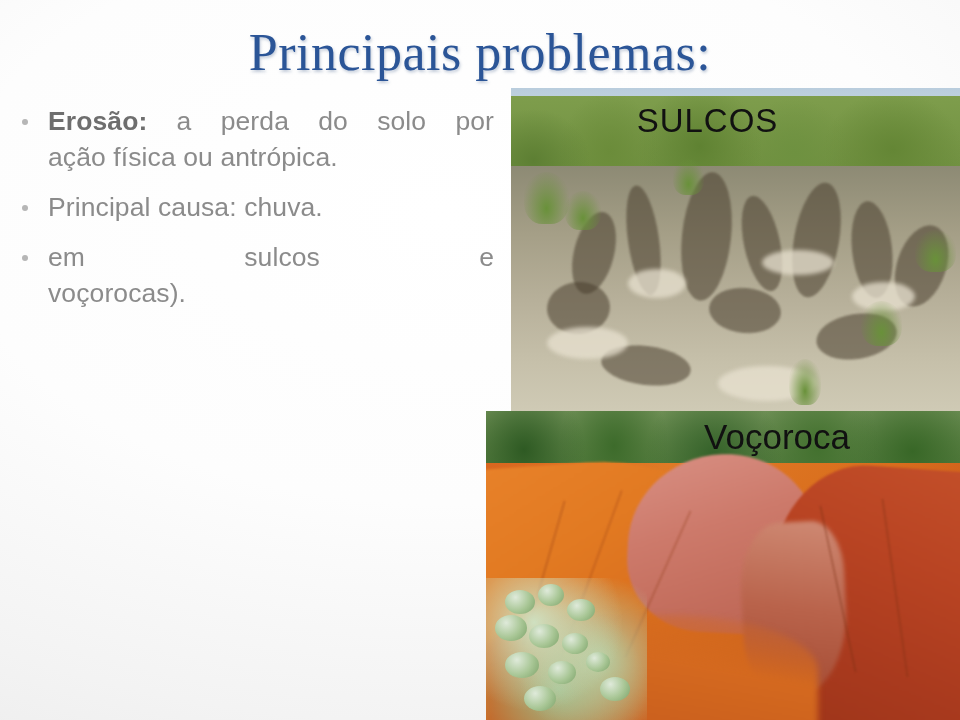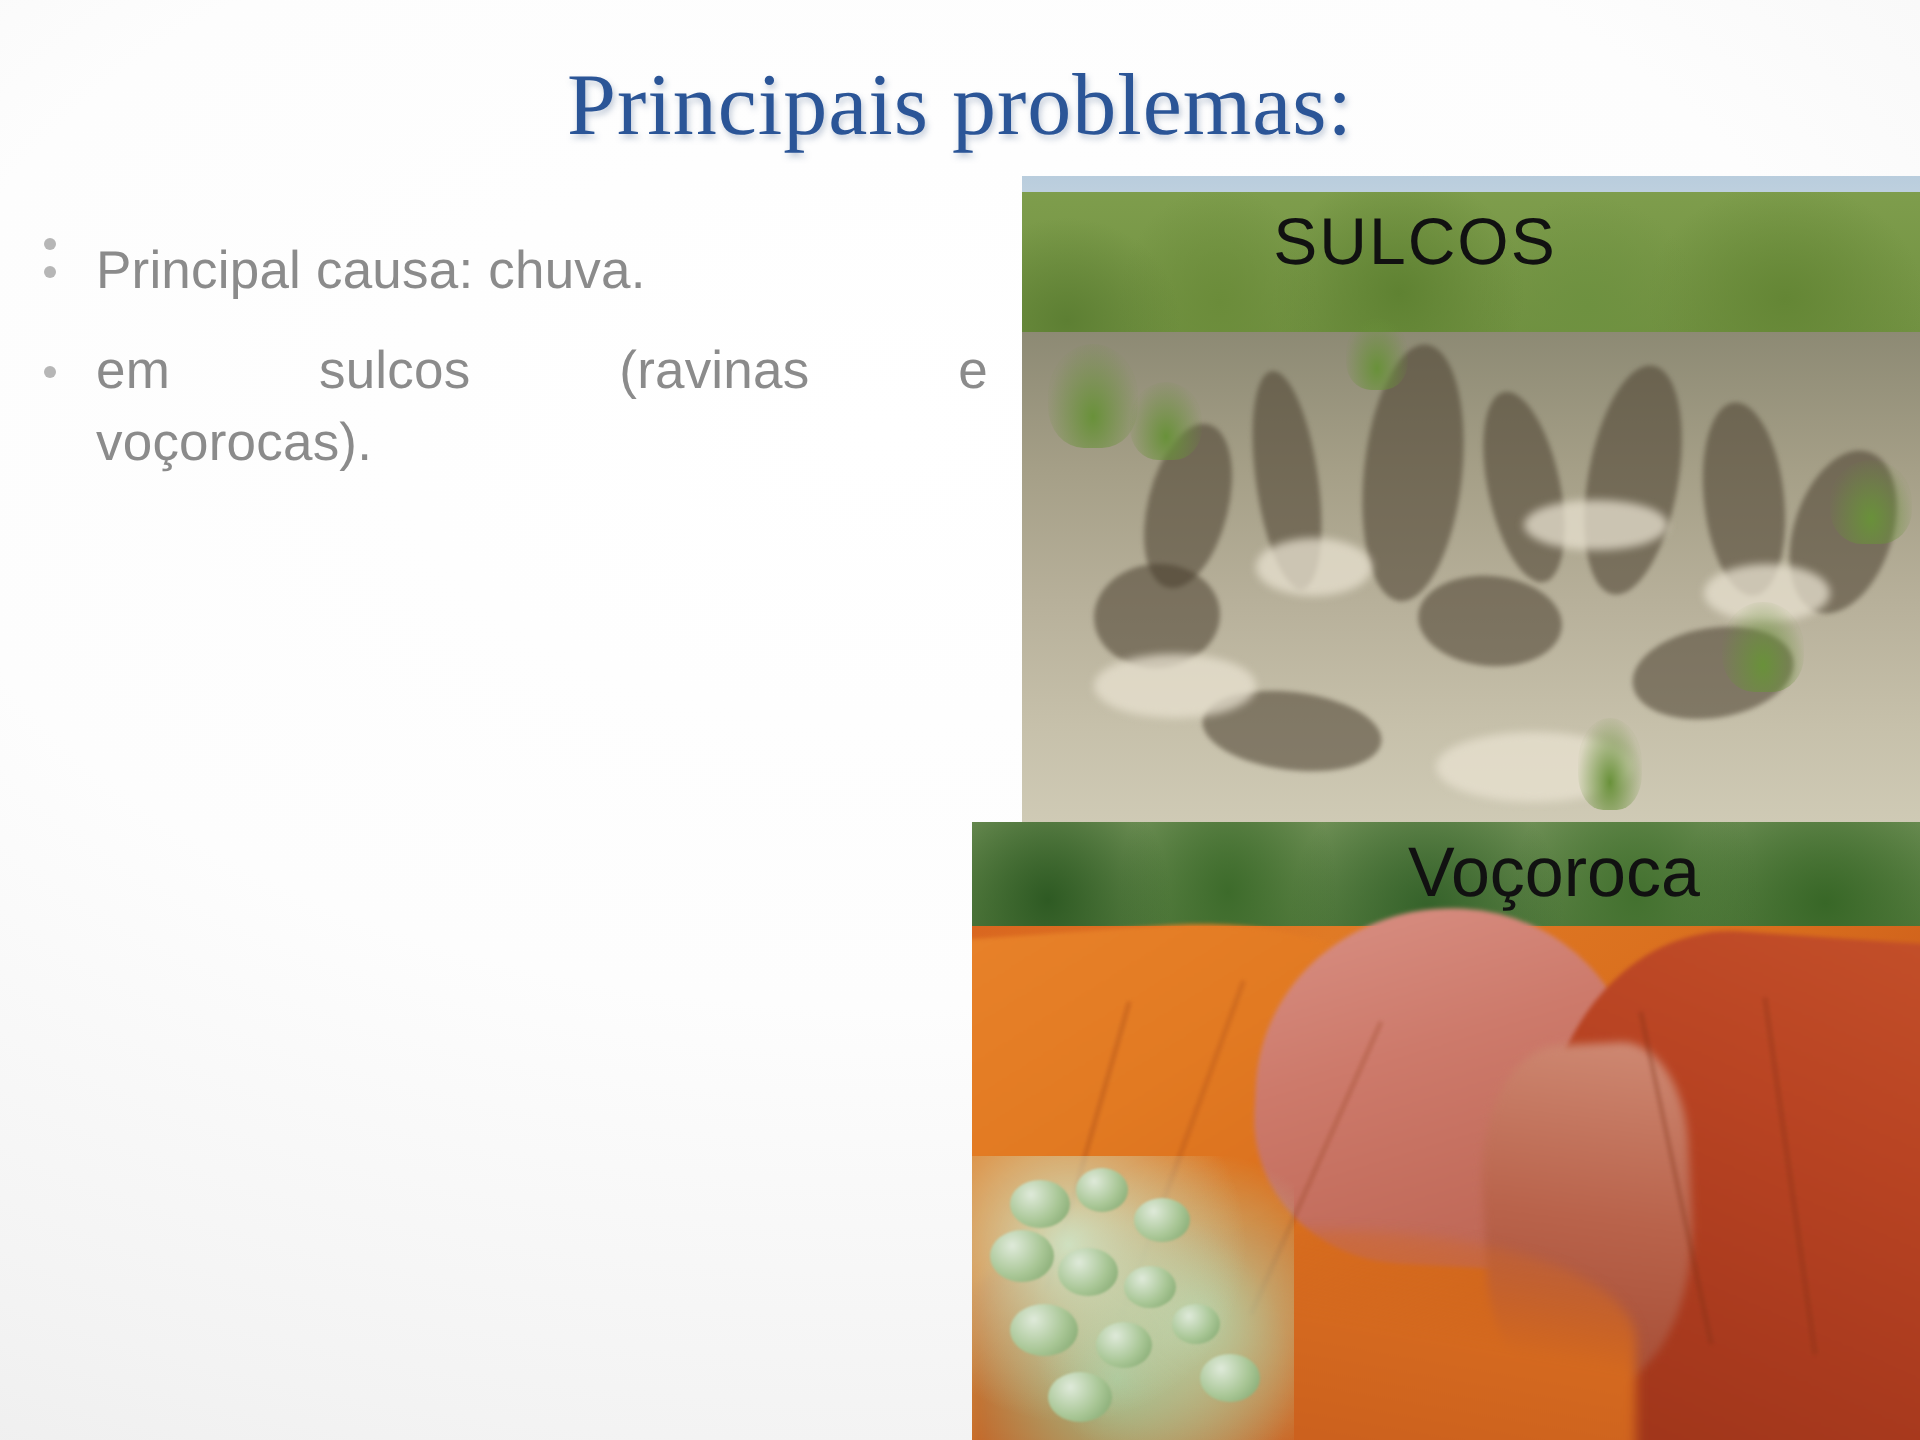--- a/index.html
+++ b/index.html
@@ -23,21 +23,21 @@
   }
 
   
   #title {
     position: absolute;
     left: 0;
     top: 18px;
     width: 960px;
     text-align: center;
     font-family: "Liberation Serif", "DejaVu Serif", serif;
-    font-size: 44px;
+    font-size: 52px;
     line-height: 70px;
     color: #2b5597;
     letter-spacing: 0.5px;
     text-shadow: 1px 2px 3px rgba(120,140,170,0.45);
     z-index: 2;
     white-space: nowrap;
   }
 
   
   #body-text {
@@ -334,37 +334,47 @@
     <div class="leafblob" style="left:24%;top:86%;width:30px;height:24px;"></div>
     <div class="leafblob" style="left:8%;top:89%;width:32px;height:25px;"></div>
 
     <div class="photo-label" id="label-vocoroca">Voçoroca</div>
   </div>
 
   <div id="body-text">
 
     <div class="bullet-row">
       <span class="bullet-dot"></span>
+      <span class="bullet-text">
+        <span class="jrow">
+          <span class="bullet-strong">Erosão:</span>
+          <span>a</span>
+          <span>perda</span>
+          <span>do</span>
+          <span>solo</span>
+          <span>por</span>
+        </span>
+        <span class="jrow left">ação física ou antrópica.</span>
+      </span>
     </div>
 
 
     <div class="bullet-row">
       <span class="bullet-dot"></span>
       <span class="bullet-text">
         <span class="jrow left">Principal causa: chuva.</span>
       </span>
     </div>
 
     <div class="bullet-row">
       <span class="bullet-dot"></span>
       <span class="bullet-text">
         <span class="jrow">
           <span>em</span>
           <span>sulcos</span>
-          <span>(ravinas</span>
           <span>e</span>
         </span>
         <span class="jrow left">voçorocas).</span>
       </span>
     </div>
 
   </div>
 
 </div>
 

